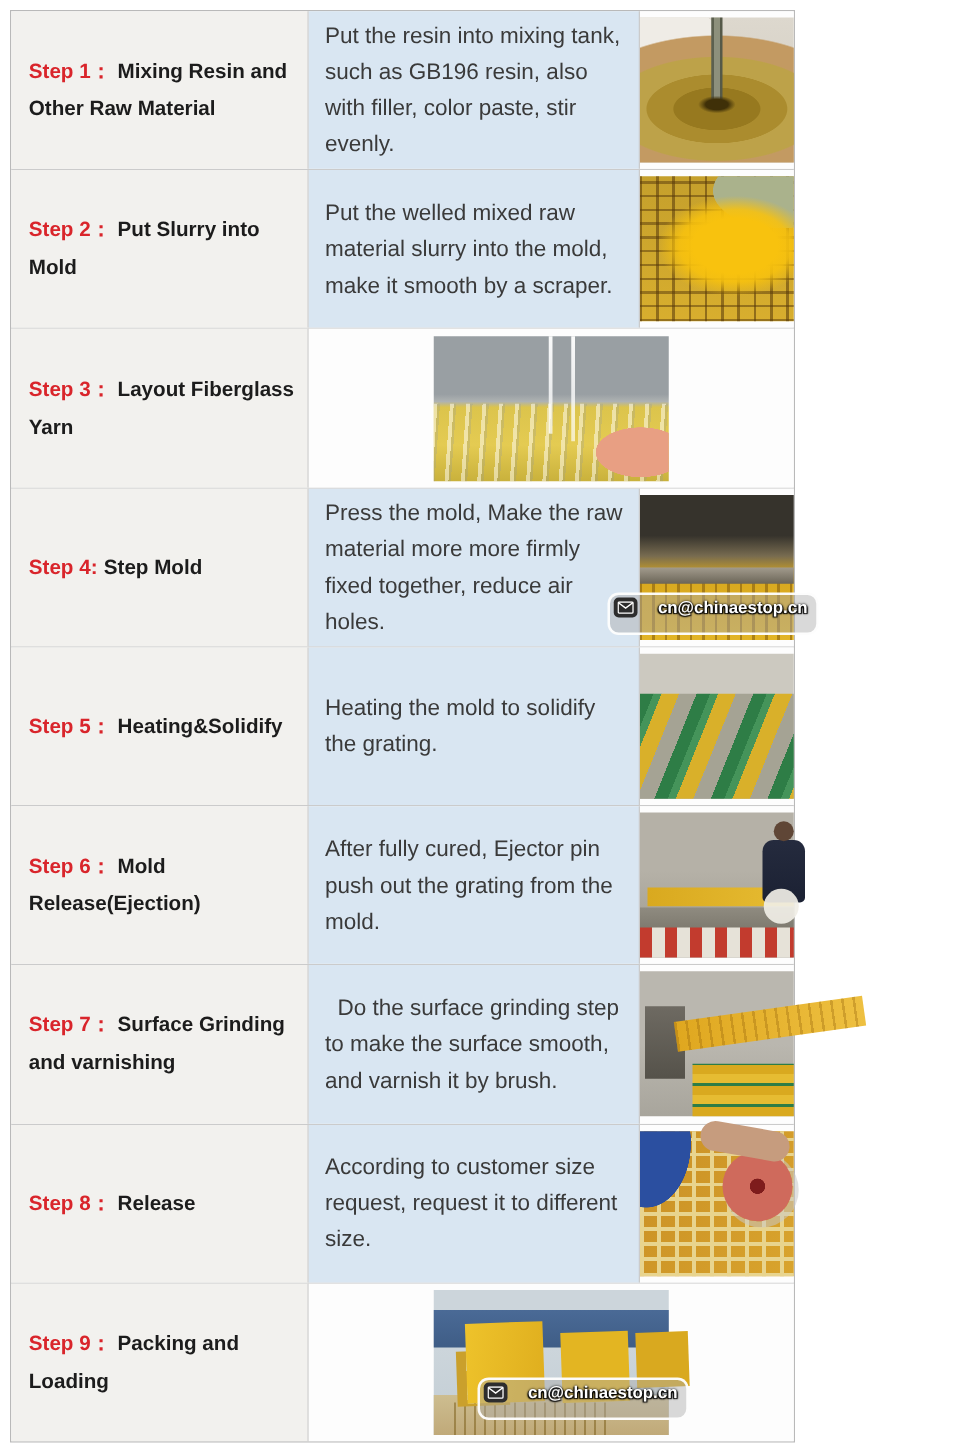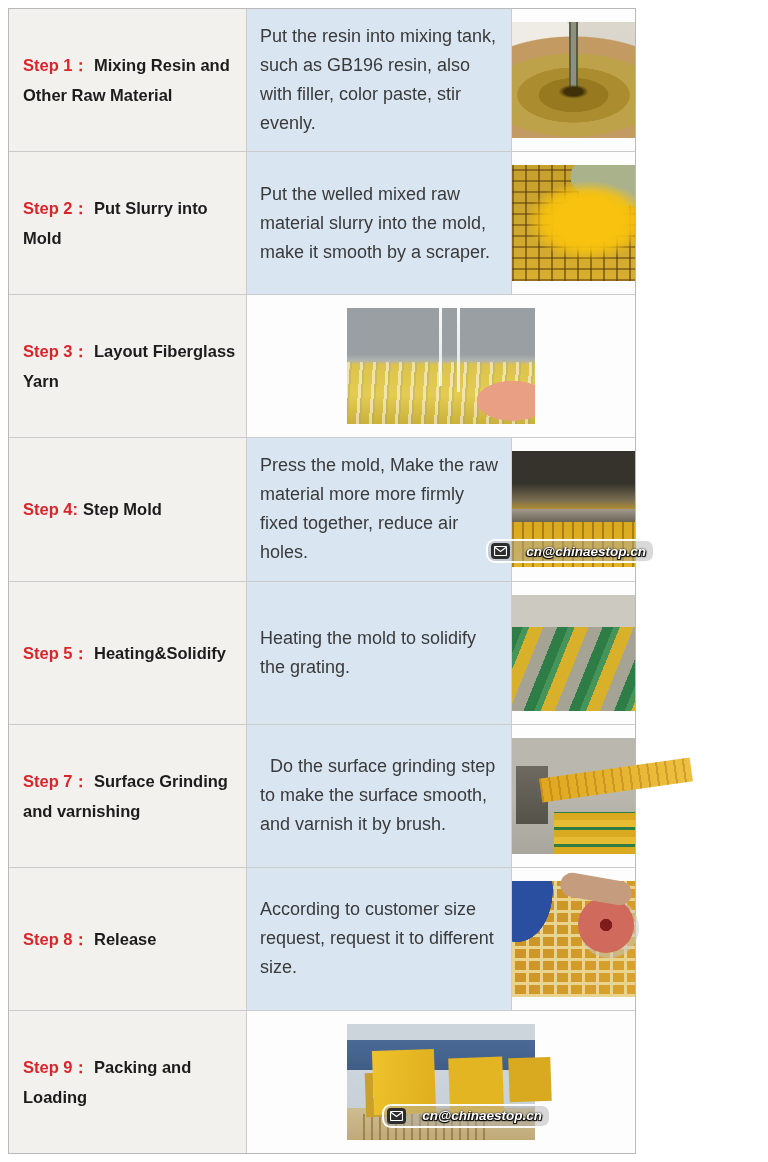--- a/index.html
+++ b/index.html
@@ -96,21 +96,21 @@
     linear-gradient(#cdbd90,#c0a979) 0 100%/100% 32px no-repeat,
     linear-gradient(#4a6a96,#3f5d86) 0 16px/100% 30px no-repeat,
     linear-gradient(180deg,#ccd5db 0 40%,#c2cdd4 100%);}
   .photo-9::before{content:"";position:absolute;left:26px;top:26px;width:62px;height:64px;
     background:linear-gradient(100deg,#eec32b,#dfae1e);transform:rotate(-2deg);
     box-shadow:72px 6px 0 -4px #e3b522, 126px 2px 0 -10px #d9a91f, -18px 12px 0 -10px #caa02c;}
 
   
   .watermark{position:absolute;display:flex;align-items:center;gap:16px;
     background:rgba(170,170,170,.45);border:2px solid rgba(255,255,255,.95);border-radius:9px;
-    padding:2px 7px 2px 3px;z-index:5;font-style:italic;}
+    padding:2px 7px 12px 3px;z-index:5;}
   .wm-p4{right:-20px;bottom:4px;}
   .wm-p9{right:-16px;bottom:12px;}
   .wm-icon{display:flex;align-items:center;justify-content:center;width:19px;height:16px;
     background:#2d2d2d;border-radius:4px;}
   .wm-icon svg{display:block;}
   .wm-text{font-size:13.5px;font-weight:bold;color:#ffffff;white-space:nowrap;
     text-shadow:0 0 2px #000, 1px 1px 1px #000, -1px 1px 1px #000;}
 </style>
 </head>
 <body>
@@ -178,20 +178,31 @@
         <p class="title"><span class="step-label">Step 5：</span><span class="title-text">Heating&amp;Solidify</span></p>
       </div>
       <div class="cell desc-cell">
         <p class="desc">Heating the mold to solidify the grating.</p>
       </div>
       <div class="cell photo-cell">
         <div class="photo photo-5"></div>
       </div>
     </div>
 
+    <div class="row">
+      <div class="cell title-cell">
+        <p class="title"><span class="step-label">Step 6：</span><span class="title-text">Mold Release(Ejection)</span></p>
+      </div>
+      <div class="cell desc-cell">
+        <p class="desc">After fully cured, Ejector pin push out the grating from the mold.</p>
+      </div>
+      <div class="cell photo-cell">
+        <div class="photo photo-6"></div>
+      </div>
+    </div>
 
     <div class="row">
       <div class="cell title-cell">
         <p class="title"><span class="step-label">Step 7：</span><span class="title-text">Surface Grinding and varnishing</span></p>
       </div>
       <div class="cell desc-cell">
         <p class="desc">  Do the surface grinding step to make the surface smooth, and varnish it by brush.</p>
       </div>
       <div class="cell photo-cell">
         <div class="photo photo-7"></div>

